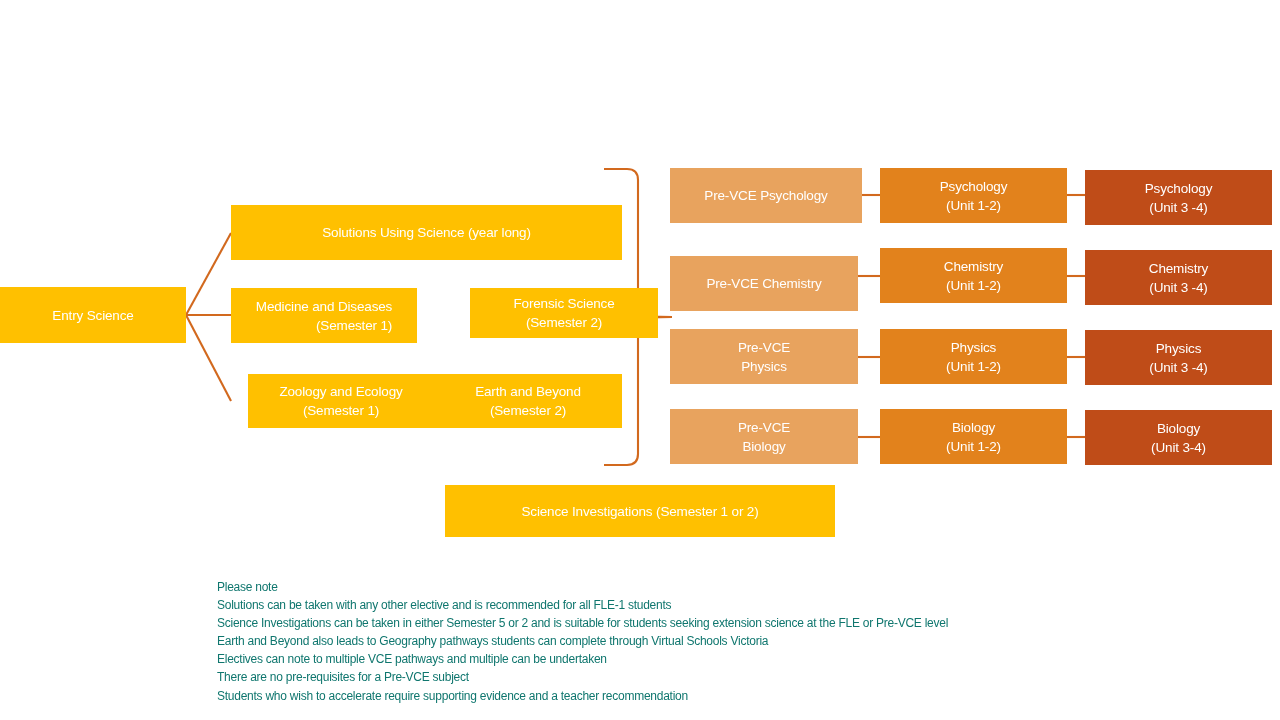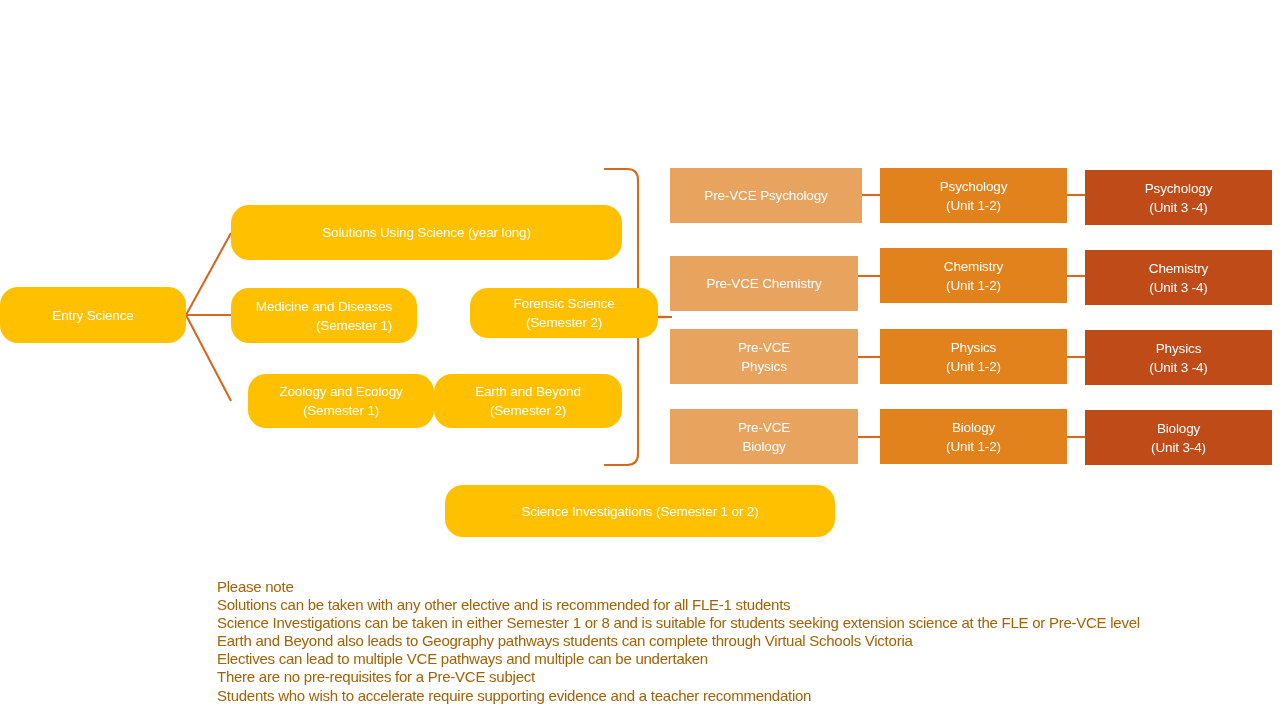--- a/index.html
+++ b/index.html
@@ -24,41 +24,41 @@
     text-align: center;
     color: #ffffff;
     font-family: "Liberation Sans", sans-serif;
     font-size: 13.5px;
     line-height: 19px;
     letter-spacing: -0.15px;
     box-sizing: border-box;
     padding: 2px 6px;
     white-space: pre-line;
   }
-  .yellow  { background: #FFC000; border-radius: 18px; }
+  .yellow  { background: #FFC000; }
   .lt-orange { background: #E8A35E; }
   .md-orange { background: #E2821C; }
   .dk-orange { background: #BF4C18; }
 
   .connector-svg {
     position: absolute;
     left: 0;
     top: 0;
     width: 1280px;
     height: 720px;
     pointer-events: none;
   }
   .notes {
     position: absolute;
     left: 217px;
     top: 578px;
     width: 900px;
-    color: #a16207;
+    color: #0f766e;
     font-family: "Liberation Sans", sans-serif;
-    font-size: 15px;
+    font-size: 12px;
     line-height: 18.1px;
     letter-spacing: -0.25px;
   }
   .notes div { white-space: nowrap; }
 </style>
 </head>
 <body>
 
 <div id="canvas">
 
@@ -135,20 +135,20 @@
 
   <div class="node dk-orange" style="left:1085px; top:330px; width:187px; height:55px;">Physics
 (Unit 3 -4)</div>
 
   <div class="node dk-orange" style="left:1085px; top:410px; width:187px; height:55px;">Biology
 (Unit 3-4)</div>
 
   <div class="notes">
     <div>Please note</div>
     <div>Solutions can be taken with any other elective and is recommended for all FLE-1 students</div>
-    <div>Science Investigations can be taken in either Semester 1 or 8 and is suitable for students seeking extension science at the FLE or Pre-VCE level</div>
+    <div>Science Investigations can be taken in either Semester 5 or 2 and is suitable for students seeking extension science at the FLE or Pre-VCE level</div>
     <div>Earth and Beyond also leads to Geography pathways students can complete through Virtual Schools Victoria</div>
-    <div>Electives can lead to multiple VCE pathways and multiple can be undertaken</div>
+    <div>Electives can note to multiple VCE pathways and multiple can be undertaken</div>
     <div>There are no pre-requisites for a Pre-VCE subject</div>
     <div>Students who wish to accelerate require supporting evidence and a teacher recommendation</div>
   </div>
 
 </div>
 
 </body></html>

